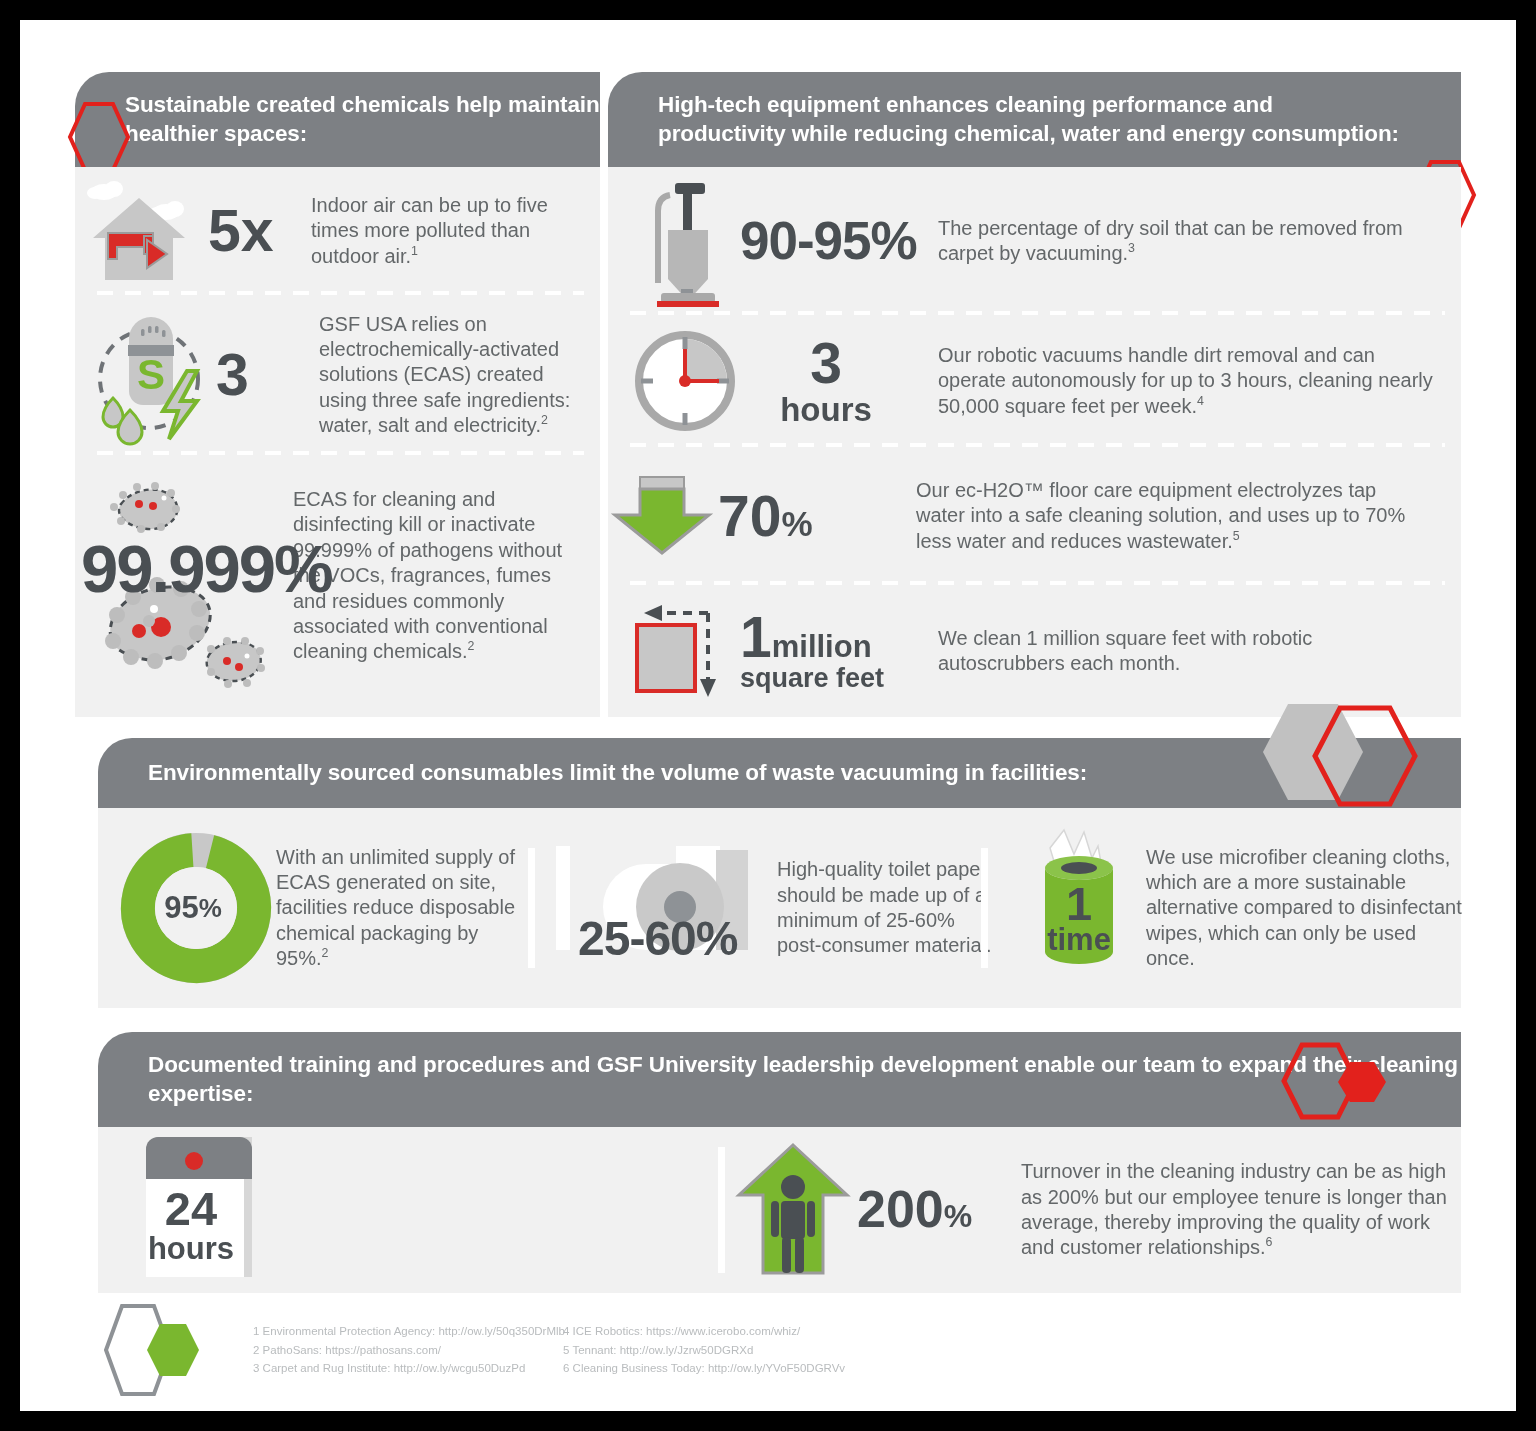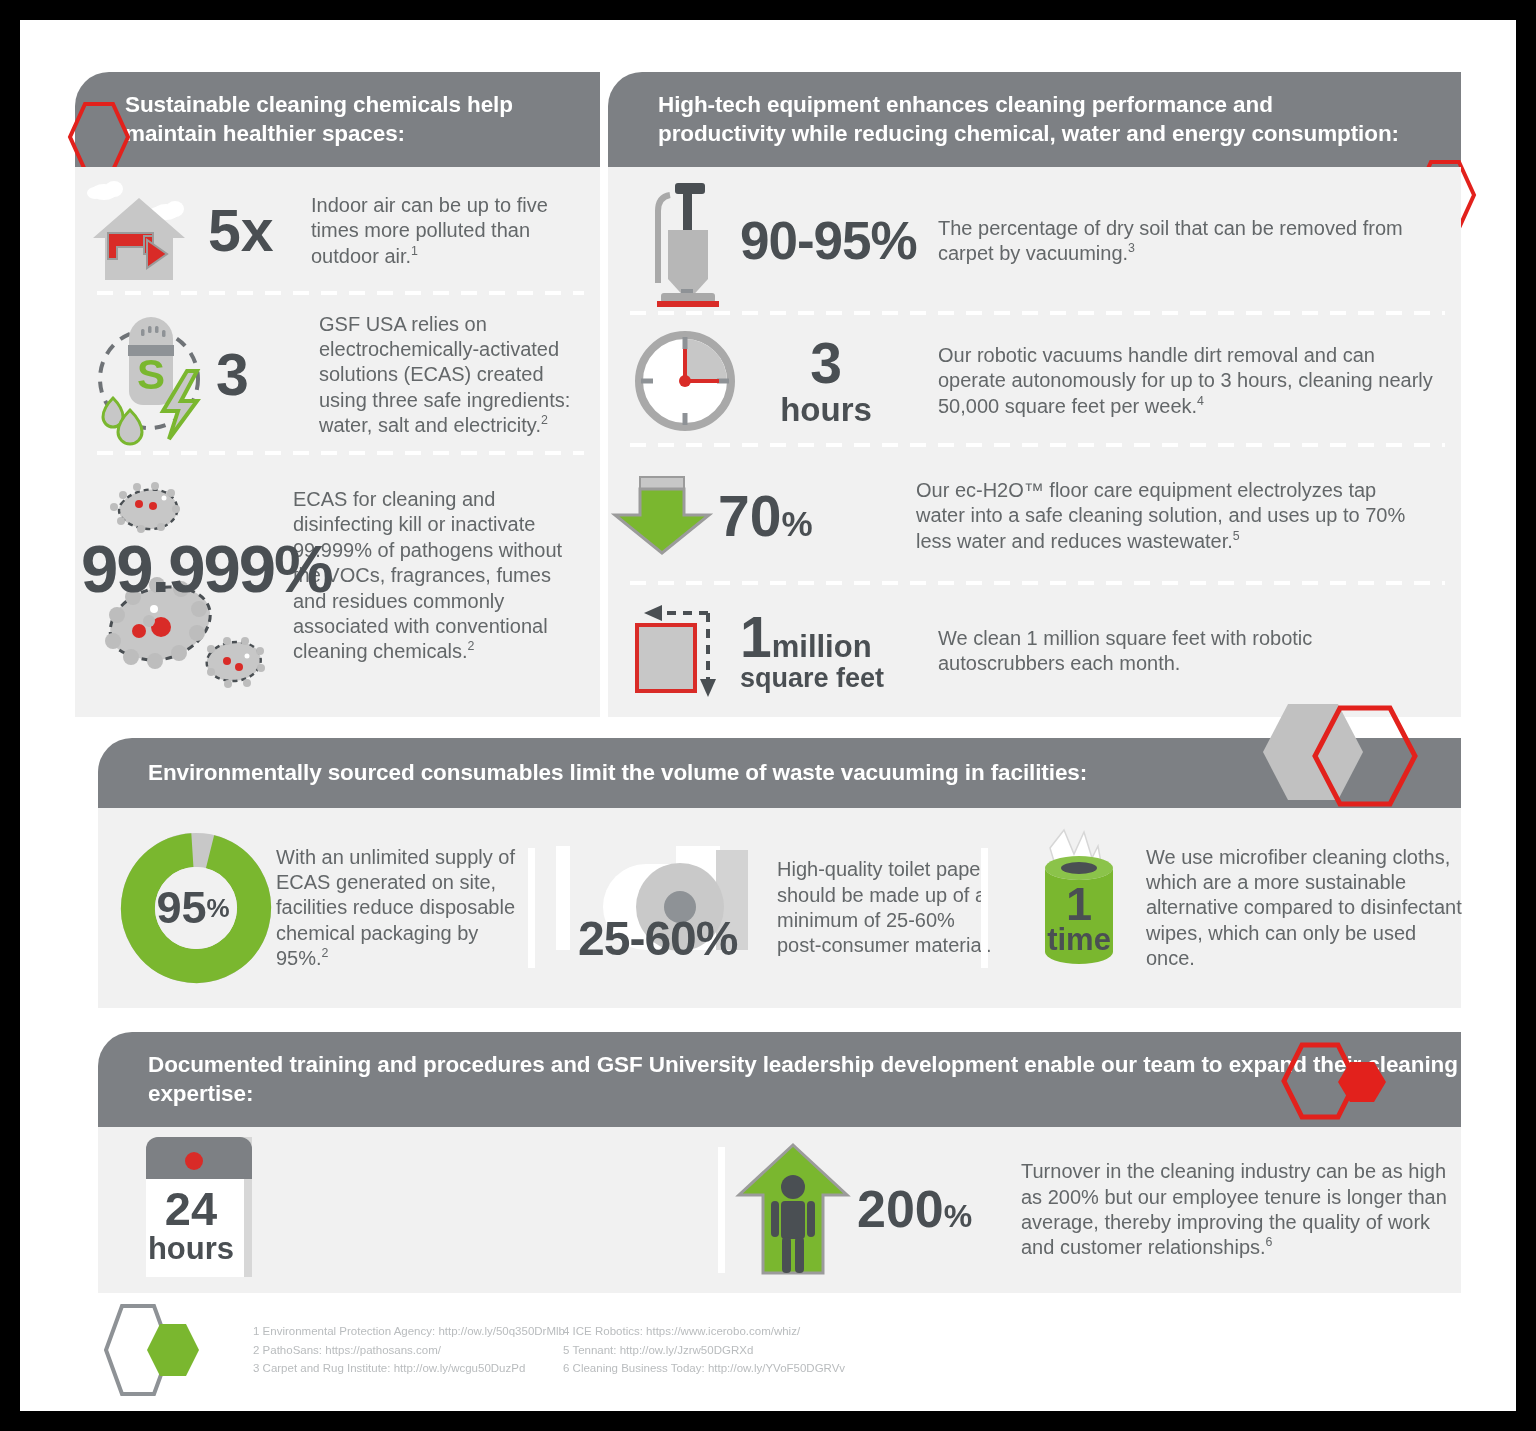--- a/index.html
+++ b/index.html
@@ -58,21 +58,21 @@
 
 <div class="canvas">
 
   <div class="panel" style="left:55px;top:52px;width:525px;">
     <div class="hexwrap" style="left:-7px;top:30px;">
       <svg width="62" height="70" viewBox="0 0 62 70">
           <polygon points="17,2 45,2 60,35 45,68 17,68 2,35" fill="none" stroke="#e2211c" stroke-width="4"></polygon>
         </svg>
     </div>
     <div class="panel-head round-tl" style="height:95px;font-size:22.5px;">
-      <div class="htxt">Sustainable cleaning chemicals help maintain healthier spaces:</div>
+      <div class="htxt">Sustainable created chemicals help maintain healthier spaces:</div>
     </div>
     <div class="panel-body" style="height:550px;">
 
       <div class="row" style="height:128px;padding-left:8px;">
         <div class="icon-cell" style="width:125px;">
           <svg width="118" height="110" viewBox="0 0 118 110">
             <g fill="#ffffff">
               <ellipse cx="17" cy="16" rx="13" ry="8"></ellipse>
                 <ellipse cx="27" cy="13" rx="9" ry="8"></ellipse>
                 <ellipse cx="8" cy="17" rx="8" ry="6"></ellipse>
@@ -299,21 +299,21 @@
     <div class="panel-body" style="height:200px;display:flex;align-items:center;">
 
       <div class="row" style="width:440px;padding-left:28px;">
         <div class="icon-cell" style="width:140px;position:relative;">
           <svg width="134" height="136" viewBox="0 0 134 136">
             <circle cx="67" cy="68" r="58" fill="none" stroke="#c8c8c8" stroke-width="34"></circle>
             <circle cx="67" cy="68" r="58" fill="none" stroke="#7ab72f" stroke-width="34" stroke-dasharray="346 18" transform="rotate(-76 67 68)"></circle>
             <circle cx="67" cy="68" r="41" fill="#f1f1f1"></circle>
           </svg>
           <div style="position:absolute;left:0;top:0;width:134px;height:136px;display:flex;align-items:center;justify-content:center;">
-            <span class="stat" style="font-size:45px;">95</span>
+            <span class="stat" style="font-size:31px;">95</span>
               <span class="stat" style="font-size:26px;">%</span>
           </div>
         </div>
         <div class="body-text" style="font-size:20px;width:250px;margin-left:10px;">
           <span>With an unlimited supply of ECAS generated on site, facilities reduce disposable chemical packaging by 95%.</span><sup>2</sup>
         </div>
       </div>
       <div class="vdiv" style="left:430px;top:40px;height:120px;"></div>
 
       <div class="row" style="width:470px;padding-left:30px;">

